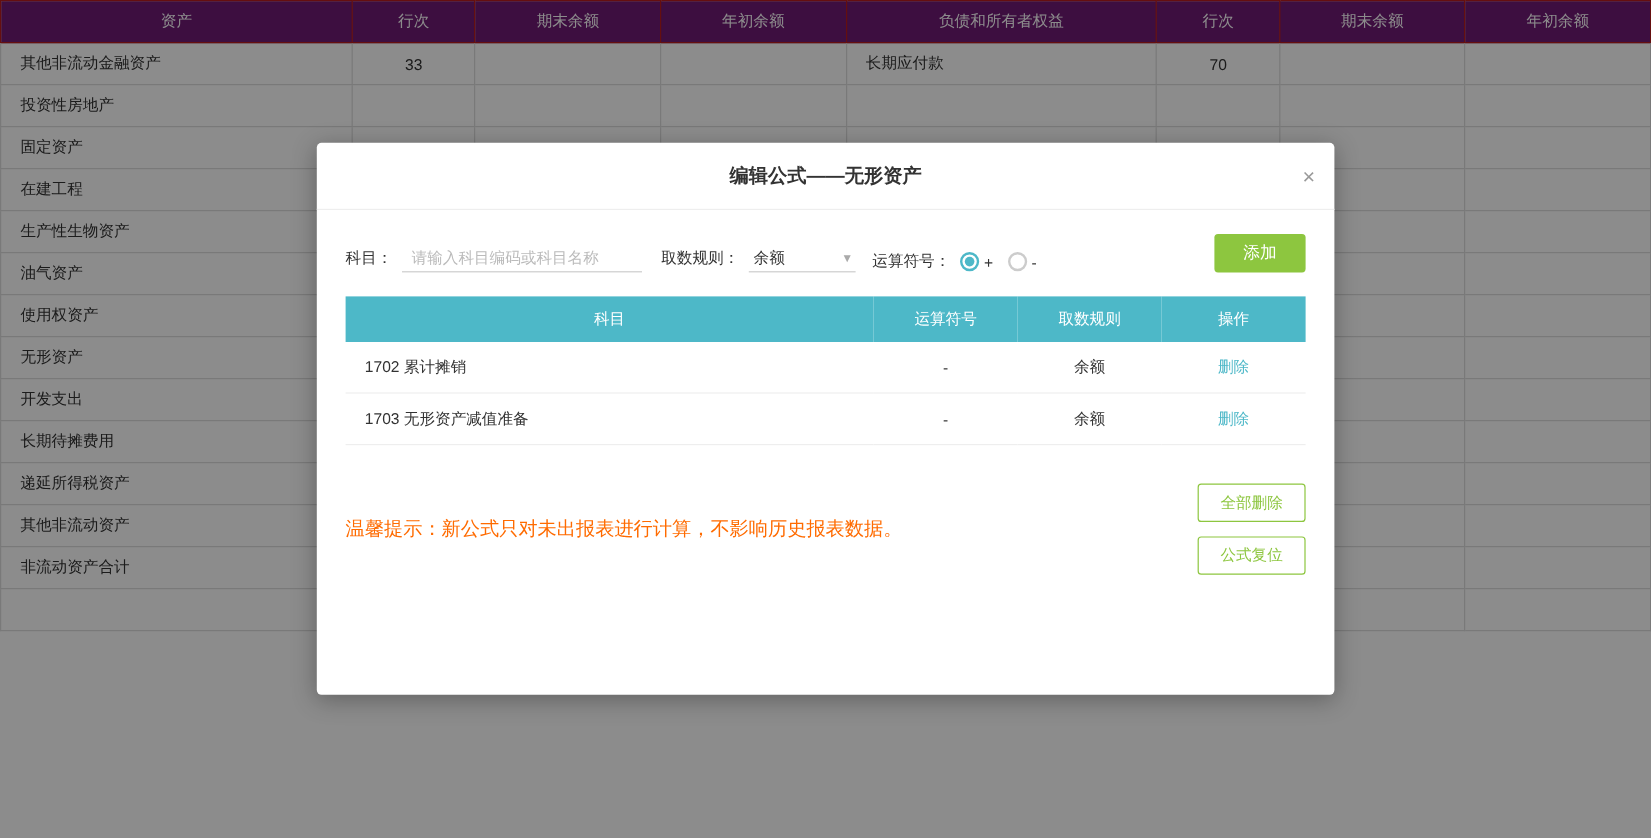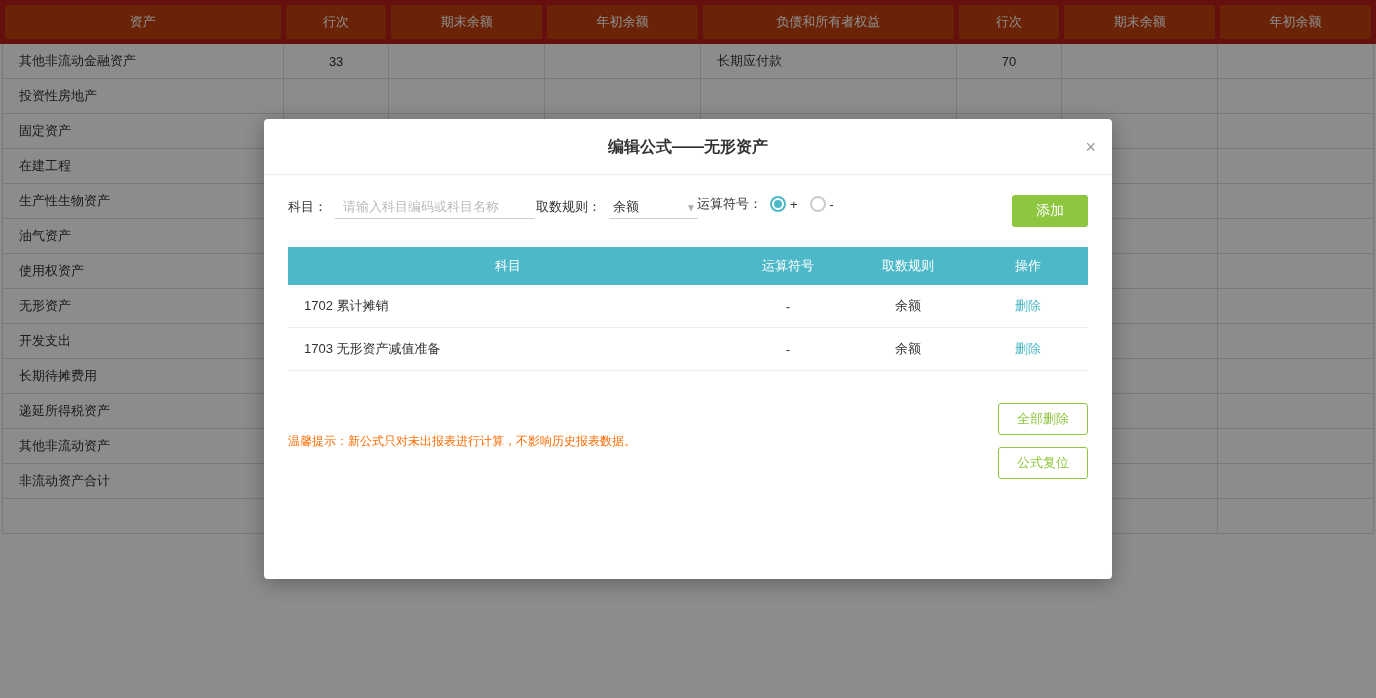--- a/index.html
+++ b/index.html
@@ -20,25 +20,25 @@
     }
 
     .bg-table {
       width: 100%;
       border-collapse: collapse;
       font-size: 13px;
       color: #333;
     }
 
     .bg-table th {
-      background: #c2410c;
+      background: #701a75;
       color: #fff;
       padding: 8px 12px;
       text-align: center;
-      border: 5px solid #b91c1c;
+      border: 1px solid #b91c1c;
       font-weight: normal;
     }
 
     .bg-table td {
       padding: 8px 12px;
       border: 1px solid #ddd;
       text-align: center;
       color: #333;
     }
 
@@ -96,22 +96,22 @@
       line-height: 1;
     }
 
     .modal-body {
       padding: 20px 24px 16px;
     }
 
     
     .form-row {
       display: flex;
-      align-items: flex-start;
-      gap: 1px;
+      align-items: flex-end;
+      gap: 16px;
       margin-bottom: 20px;
       flex-wrap: nowrap;
     }
 
     .form-group {
       display: flex;
       align-items: center;
       gap: 8px;
     }
 
@@ -249,21 +249,21 @@
     
     .modal-footer {
       padding: 16px 24px 20px;
       display: flex;
       align-items: center;
       justify-content: space-between;
     }
 
     .hint-text {
       color: #ff6b00;
-      font-size: 12px;
+      font-size: 16px;
     }
 
     .footer-buttons {
       display: flex;
       gap: 12px;
       flex-direction: column;
     }
 
     .btn-outline {
       background: #fff;

